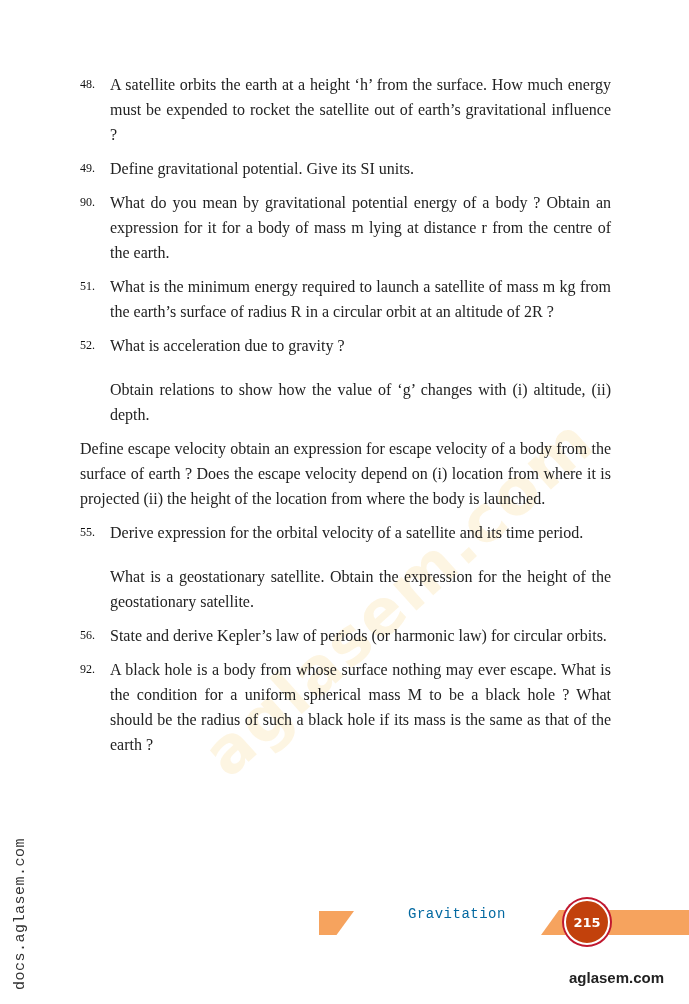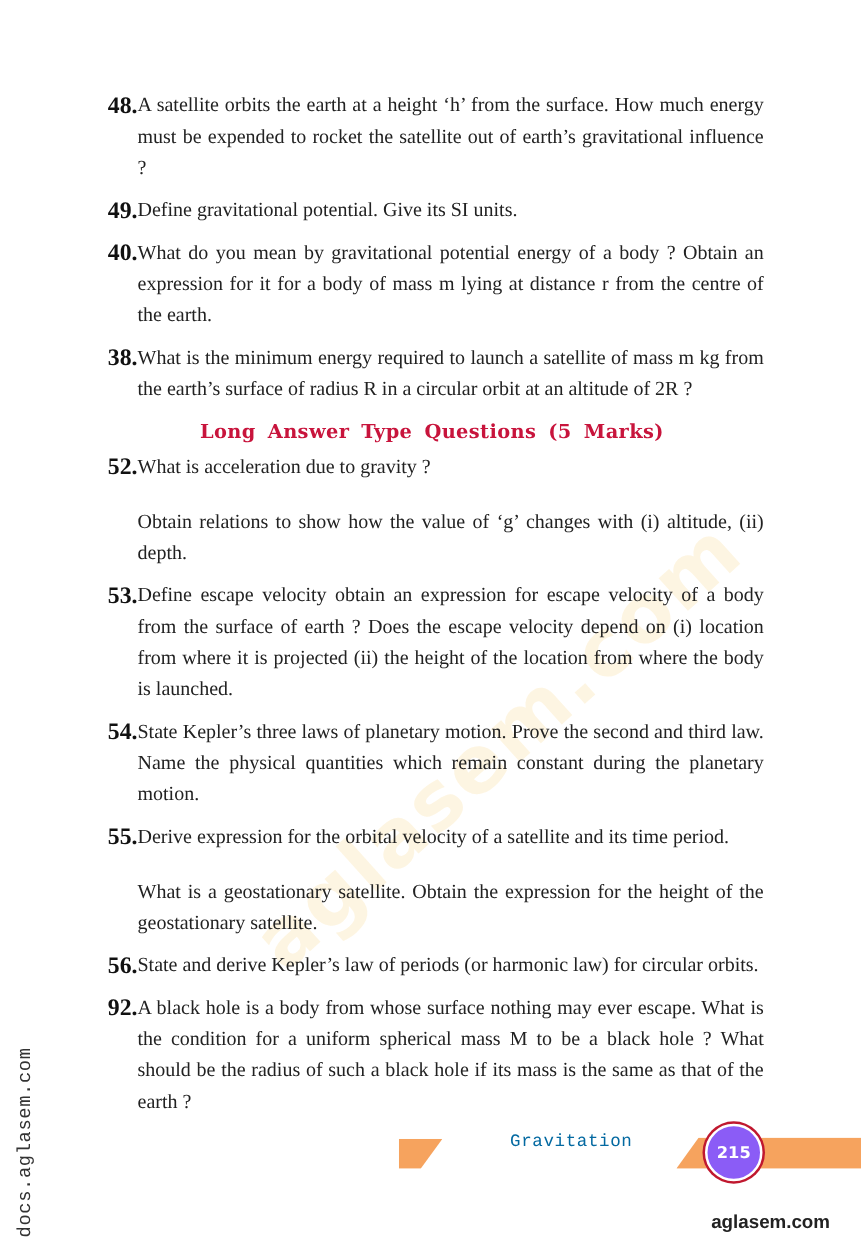--- a/index.html
+++ b/index.html
@@ -9,21 +9,21 @@
     }
     .watermark {
       position: absolute; left: 150px; top: 560px; transform: rotate(-42deg);
       font-family: "DejaVu Sans", sans-serif; font-size: 64px; font-weight: bold;
       color: #fdf1d6; opacity: 0.7; letter-spacing: 2px; white-space: nowrap; z-index: 0;
     }
     .content { position: absolute; left: 80px; top: 72px; width: 531px; z-index: 1; }
     .q { display: flex; margin-bottom: 9px; }
     .qnum {
       width: 30px; flex: 0 0 30px; font-family: "Liberation Serif", serif;
-      font-weight: bold; font-size: 19px; line-height: 25px; color: #111; text-align: right;
+      font-weight: normal; font-size: 12px; line-height: 25px; color: #111;
     }
     .qbody { flex: 1; }
     .qtext {
       font-family: "Liberation Serif", serif; font-size: 16px; line-height: 25px;
       text-align: justify; margin: 0; color: #222;
     }
     .qtext + .qtext { margin-top: 19px; }
     .section-title {
       text-align: center; font-family: "DejaVu Serif", serif; font-weight: bold;
       color: #c8143c; font-size: 15.5px; letter-spacing: 0.3px; word-spacing: 4px;
@@ -36,21 +36,21 @@
     .footer-chapter {
       position: absolute; left: 408px; top: 906px; font-family: Liberation Mono, monospace;
       font-size: 14px; letter-spacing: 0.5px; color: #0369a1;
     }
     .footer-bar {
       position: absolute; left: 541px; top: 910px; width: 148px; height: 25px;
       background: #f6a35e; clip-path: polygon(18px 0, 100% 0, 100% 100%, 0 100%);
     }
     .page-badge {
       position: absolute; left: 564px; top: 899px; width: 46px; height: 46px; border-radius: 50%;
-      background: #8b5cf6; border: 2px solid #ffffff; box-shadow: 0 0 0 2px #c0182f;
+      background: #c2410c; border: 2px solid #ffffff; box-shadow: 0 0 0 2px #c0182f;
       box-sizing: border-box; display: flex; align-items: center; justify-content: center;
     }
     .page-num {
       color: #ffffff; font-family: "DejaVu Sans", sans-serif; font-weight: bold; font-size: 13px;
     }
     .site-vertical {
       position: absolute; left: 12px; top: 990px; transform: rotate(-90deg); transform-origin: left top;
       font-family: "Liberation Mono", "DejaVu Sans Mono", monospace; font-size: 15px;
       color: #333; white-space: nowrap; letter-spacing: 0.5px;
     }
@@ -74,56 +74,48 @@
   </div>
 
   <div class="q">
     <div class="qnum">49.</div>
     <div class="qbody">
       <p class="qtext">Define gravitational potential. Give its SI units.</p>
     </div>
   </div>
 
   <div class="q">
-    <div class="qnum">40.</div>
+    <div class="qnum">90.</div>
     <div class="qbody">
       <p class="qtext">What do you mean by gravitational potential energy of a body ? Obtain an expression for it for a body of mass m lying at distance r from the centre of the earth.</p>
     </div>
   </div>
 
   <div class="q">
-    <div class="qnum">38.</div>
+    <div class="qnum">51.</div>
     <div class="qbody">
       <p class="qtext">What is the minimum energy required to launch a satellite of mass m kg from the earth’s surface of radius R in a circular orbit at an altitude of 2R ?</p>
     </div>
   </div>
 
-  <div class="section-title">Long Answer Type Questions (5 Marks)</div>
 
   <div class="q">
     <div class="qnum">52.</div>
     <div class="qbody">
       <p class="qtext">What is acceleration due to gravity ?</p>
       <p class="qtext">Obtain relations to show how the value of ‘g’ changes with (i) altitude, (ii) depth.</p>
     </div>
   </div>
 
   <div class="q">
-    <div class="qnum">53.</div>
     <div class="qbody">
       <p class="qtext">Define escape velocity obtain an expression for escape velocity of a body from the surface of earth ? Does the escape velocity depend on (i) location from where it is projected (ii) the height of the location from where the body is launched.</p>
     </div>
   </div>
 
-  <div class="q">
-    <div class="qnum">54.</div>
-    <div class="qbody">
-      <p class="qtext">State Kepler’s three laws of planetary motion. Prove the second and third law. Name the physical quantities which remain constant during the planetary motion.</p>
-    </div>
-  </div>
 
   <div class="q">
     <div class="qnum">55.</div>
     <div class="qbody">
       <p class="qtext">Derive expression for the orbital velocity of a satellite and its time period.</p>
       <p class="qtext">What is a geostationary satellite. Obtain the expression for the height of the geostationary satellite.</p>
     </div>
   </div>
 
   <div class="q">

